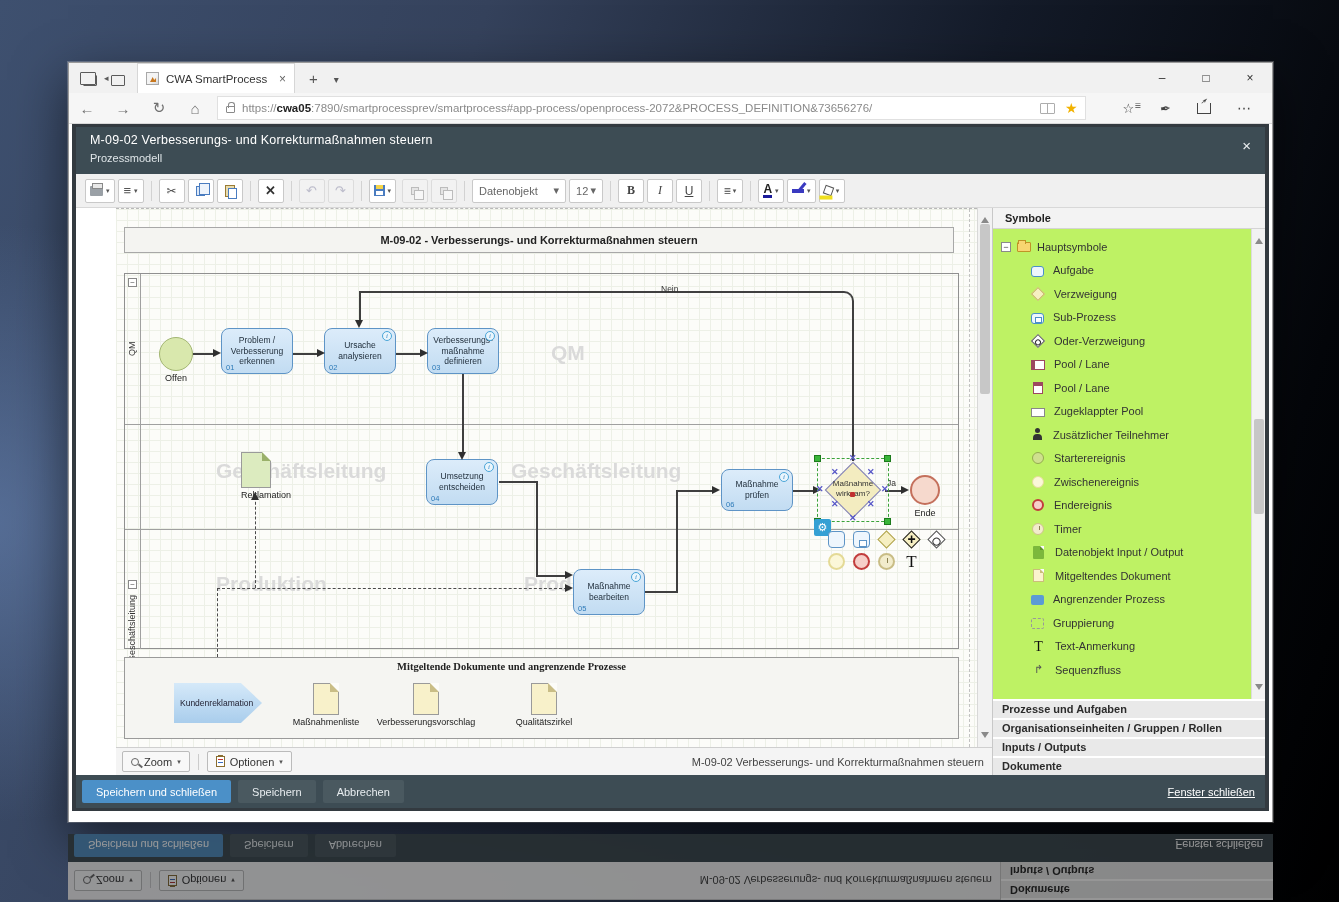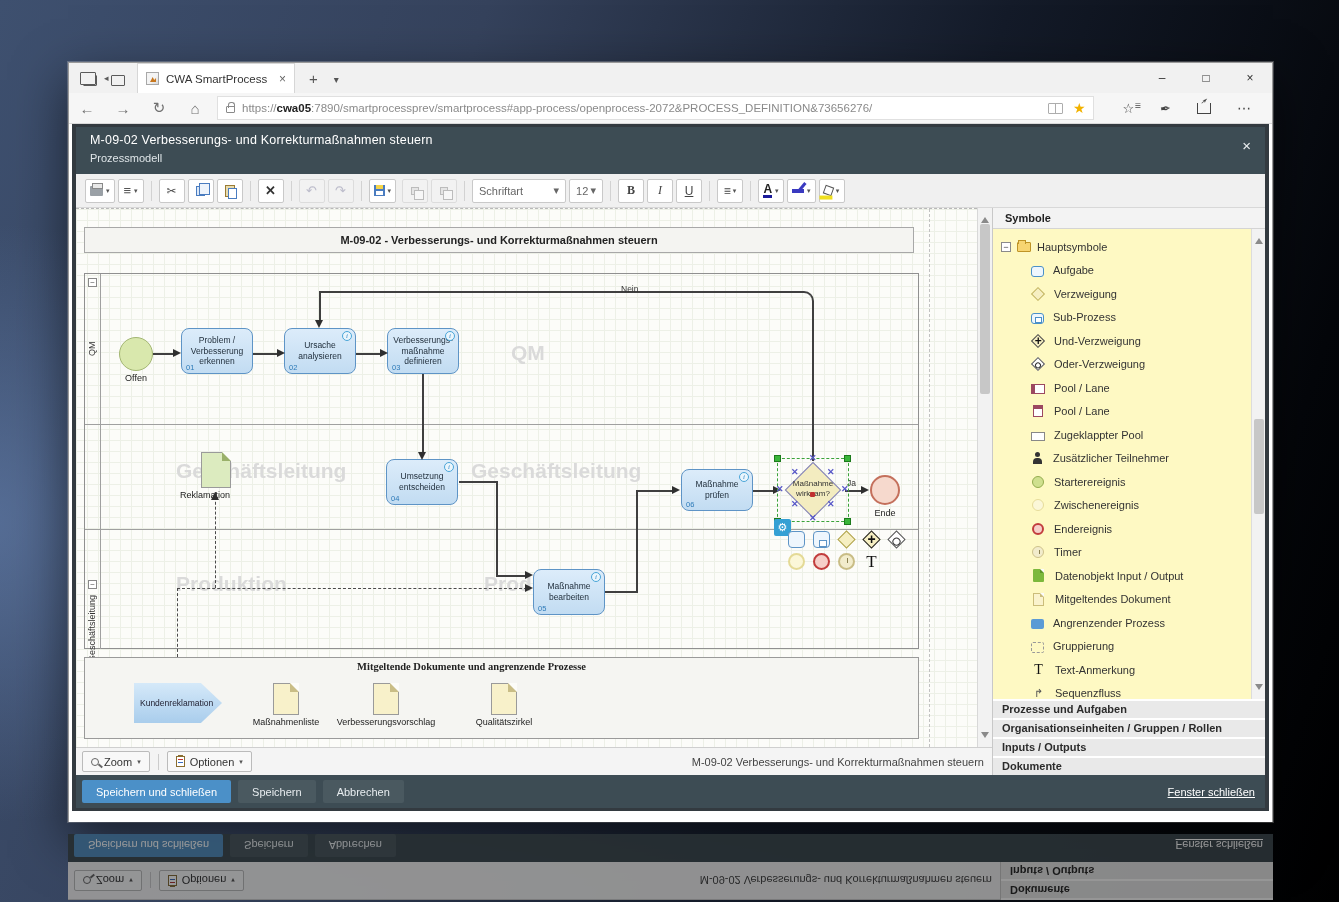--- a/index.html
+++ b/index.html
@@ -21,21 +21,21 @@
   .tab{ width:158px; height:30px; background:#fff; border:1px solid #d6d6d6; border-bottom:none; display:flex; align-items:center; gap:7px; padding:0 8px; }
   .favicon{ width:13px; height:13px; border:1px solid #a8a8a8; background:linear-gradient(135deg,#f4f4f4 55%, #d8d8d8); position:relative; flex:none;}
   .favicon::after{ content:""; position:absolute; left:3px; top:4px; width:6px; height:5px; background:#c87820; clip-path:polygon(0 100%,45% 0,70% 60%,100% 20%,100% 100%); }
   .tab-title{ font-size:11.5px; color:#333; flex:1; white-space:nowrap; overflow:hidden; }
   .tab-x{ font-size:12px; color:#666; cursor:pointer; }
   .newtab{ font-size:15px; color:#555; margin:0 0 6px 14px; } .tabsdn{ font-size:10px; color:#555; margin:0 0 8px 16px; }
   .wctrl{ position:absolute; right:0; top:0; height:30px; display:flex; }
   .wc{ width:44px; height:30px; display:flex; align-items:center; justify-content:center; font-size:12px; color:#333; }
   .addrbar{ height:31px; background:#f6f6f6; border-bottom:1px solid #d9d9d9; display:flex; align-items:center; }
   .nav{ font-size:15px; color:#707070; width:36px; text-align:center; }
-  .urlfield{ flex:1; height:24px; background:#fff; border:1px solid #e0e0e0; margin:0 16px 0 4px; display:flex; align-items:center; padding:0 6px; }
+  .urlfield{ flex:1; height:24px; background:#fff; border:1px solid #e0e0e0; margin:0 24px 0 4px; display:flex; align-items:center; padding:0 6px; }
   .lock{ width:9px; height:7px; border:1.2px solid #8a8a8a; border-radius:1px; position:relative; margin:3px 7px 0 2px; flex:none;}
   .lock::before{ content:""; position:absolute; left:1px; top:-5px; width:5px; height:5px; border:1.2px solid #8a8a8a; border-bottom:none; border-radius:3px 3px 0 0; }
   .url{ font-size:11.5px; color:#8a8a8a; white-space:nowrap; overflow:hidden; flex:1;}
   .url b{ color:#222; }
   .read{ width:15px; height:11px; border:1.2px solid #adadad; border-radius:1px; position:relative; margin:0 10px; flex:none;}
   .read::after{ content:""; position:absolute; left:6px; top:0; width:0; height:9px; border-left:1.2px solid #adadad; }
   .star{ color:#f2b200; font-size:14px; margin-right:2px; }
   .ricons{ display:flex; align-items:center; gap:26px; padding:0 20px 0 12px; }
   .hubstar{ position:relative; font-size:13px; color:#444; }
   .hubstar::after{ content:"☰"; position:absolute; right:-7px; top:1px; font-size:7px; color:#444; }
@@ -76,21 +76,21 @@
   .ic-layer::after{ content:""; position:absolute; left:2px; top:2px; width:8px; height:8px; border:1.2px solid #8a8a8a; background:#fff; }
   .ic-b{ font-weight:bold; font-family:"Liberation Serif",serif; } .ic-i{ font-style:italic; font-family:"Liberation Serif",serif; } .ic-u{ text-decoration:underline; }
   .ic-align{ font-size:12px; color:#444; letter-spacing:-1px; }
   .ic-A{ font-weight:bold; font-size:12px; color:#222; border-bottom:3px solid #1a1a9a; line-height:11px; }
   .ic-pen{ width:12px; height:4px; background:#3a3ac0; position:relative; }
   .ic-pen::after{ content:""; position:absolute; right:0; top:-7px; width:3px; height:9px; background:#3a3ac0; transform:rotate(40deg); }
   .ic-fill{ width:9px; height:9px; border:1.4px solid #555; transform:rotate(20deg); position:relative; background:#fff; }
   .ic-fill::after{ content:""; position:absolute; left:-3px; bottom:-6px; width:13px; height:4px; background:#f0e020; transform:rotate(-20deg); }
   
   .crow{ flex:1; display:flex; min-height:0; }
-  .leftcol{ flex:1; display:flex; flex-direction:column; min-width:0; }
+  .leftcol{ flex:1; display:flex; flex-direction:column; min-width:0;margin-left:40px; }
   .canvasrow{ flex:1; display:flex; min-height:0; }
   .canvas{ flex:1; position:relative; overflow:hidden;
     background-color:#fcfcf9;
     background-image:linear-gradient(#edf0e7 1px, transparent 1px), linear-gradient(90deg,#edf0e7 1px, transparent 1px);
     background-size:11px 11px; border-top:1px dashed #b8b8b8; }
   .pageline{ position:absolute; top:0; bottom:0; left:853px; border-left:1px dashed #c2c2c2; }
   .vscroll{ width:15px; background:#f2f2f2; border-left:1px solid #d8d8d8; position:relative; flex:none;}
   .sarr{ position:absolute; left:3px; width:0; height:0; border:4px solid transparent; }
   .sarr.up{ top:5px; border-bottom:6px solid #8a8a8a; } .sarr.dn{ bottom:5px; border-top:6px solid #8a8a8a; }
   .sthumb{ position:absolute; left:2px; width:10px; background:#c7c7c7; border-radius:2px; }
@@ -149,21 +149,21 @@
   .zrow{ height:28px; background:#f4f4f4; border-top:1px solid #cfcfcf; display:flex; align-items:center; padding:0 8px 0 6px; flex:none;}
   .zbtn{ height:21px; background:#f8f8f8; border:1px solid #bbb; border-radius:2px; display:flex; align-items:center; gap:5px; padding:0 8px; font-size:11px; color:#333; }
   .zsep{ width:1px; height:16px; background:#ccc; margin:0 8px; }
   .mag{ width:8px; height:8px; border:1.6px solid #666; border-radius:50%; position:relative; }
   .mag::after{ content:""; position:absolute; left:6px; top:6px; width:5px; height:1.6px; background:#666; transform:rotate(40deg); }
   .clip{ width:9px; height:11px; border:1.2px solid #8a6d2f; background:#fff; position:relative; }
   .clip::before{ content:""; position:absolute; left:1px; top:-2px; width:5px; height:2px; background:#8a6d2f; }
   .clip::after{ content:""; position:absolute; left:1px; top:2px; width:5px; height:1.4px; background:#c03030; box-shadow:0 3px 0 #3a6cc0; }
   .zstatus{ margin-left:auto; font-size:11px; color:#444; }
   
-  .sbar{ width:273px; background:#fef9c3; border-left:1px solid #c8c8c8; display:flex; flex-direction:column; flex:none;}
+  .sbar{ width:273px; background:#bef264; border-left:1px solid #c8c8c8; display:flex; flex-direction:column; flex:none;}
   .shead{ height:21px; background:#f3f3f3; border-bottom:1px solid #d4d4d4; font-size:11px; font-weight:bold; color:#222; padding:4px 0 0 12px; flex:none;}
   .streewrap{ flex:1; display:flex; min-height:0; }
   .stree{ flex:1; padding-top:6px; overflow:hidden; }
   .srow{ height:23.5px; display:flex; align-items:center; gap:9px; padding-left:38px; font-size:11px; color:#333; }
   .srow.root{ padding-left:8px; gap:6px; }
   .minus{ width:10px; height:10px; border:1px solid #8a8a8a; background:#fff; font-size:9px; line-height:8px; text-align:center; color:#444; flex:none;}
   .folder{ width:14px; height:10px; background:#f7d571; border:1px solid #bf9426; border-radius:1px; position:relative; flex:none;}
   .folder::before{ content:""; position:absolute; left:0; top:-3px; width:6px; height:3px; background:#f7d571; border:1px solid #bf9426; border-bottom:none; }
   .sym{ width:15px; height:15px; position:relative; flex:none; display:inline-block; }
   .s-task{ width:13px; height:11px; margin-top:2px; border:1.5px solid #4a90c8; border-radius:3px; background:#eef6fd; }
@@ -314,21 +314,21 @@
             <span class="tbtn dim">
                 <span class="ic-layer"></span>
               </span>
             <span class="tbtn dim">
                 <span class="ic-layer"></span>
               </span>
           </div>
             <span class="tsep"></span>
           <div class="tg">
             <span class="tsel" style="width:94px">
-                <span>Schriftart</span>
+                <span>Datenobjekt</span>
                 <span class="dd">▾</span>
               </span>
             <span class="tsel" style="width:34px">
                 <span>12</span>
                 <span class="dd">▾</span>
               </span>
           </div>
             <span class="tsep"></span>
           <div class="tg">
             <span class="tbtn">
@@ -424,21 +424,21 @@
                     <span class="tnum">05</span>
                     <span class="tinfo">i</span>
                   </div>
                 <div class="task" style="left:605px;top:260px;height:42px">
                     <span>Maßnahme prüfen</span>
                     <span class="tnum">06</span>
                     <span class="tinfo">i</span>
                   </div>
 
                 <div class="doc green" style="left:125px;top:243px;width:30px;height:36px"></div>
-                <div class="lbl" style="left:94px;top:281px;width:70px">Reklamation</div>
+                <div class="lbl" style="left:115px;top:281px;width:70px">Reklamation</div>
 
                 <div class="ln" style="left:77px;top:144px;width:22px;height:2px"></div>
                   <span class="ar ar-r" style="left:97px;top:140px"></span>
                 <div class="ln" style="left:177px;top:144px;width:24px;height:2px"></div>
                   <span class="ar ar-r" style="left:201px;top:140px"></span>
                 <div class="ln" style="left:280px;top:144px;width:24px;height:2px"></div>
                   <span class="ar ar-r" style="left:304px;top:140px"></span>
                 <div class="ln" style="left:346px;top:165px;width:2px;height:80px"></div>
                   <span class="ar ar-d" style="left:342px;top:243px"></span>
                 <div class="ln" style="left:383px;top:272px;width:37px;height:2px"></div>
@@ -551,24 +551,20 @@
                     <span class="sym s-task"></span>
                     <span>Aufgabe</span>
                   </div>
                   <div class="srow">
                     <span class="sym s-gateway"></span>
                     <span>Verzweigung</span>
                   </div>
                   <div class="srow">
                     <span class="sym s-subprocess"></span>
                     <span>Sub-Prozess</span>
-                  </div>
-                  <div class="srow">
-                    <span class="sym s-gateway-and"></span>
-                    <span>Und-Verzweigung</span>
                   </div>
                   <div class="srow">
                     <span class="sym s-gateway-or"></span>
                     <span>Oder-Verzweigung</span>
                   </div>
                   <div class="srow">
                     <span class="sym s-pool-h"></span>
                     <span>Pool / Lane</span>
                   </div>
                   <div class="srow">

